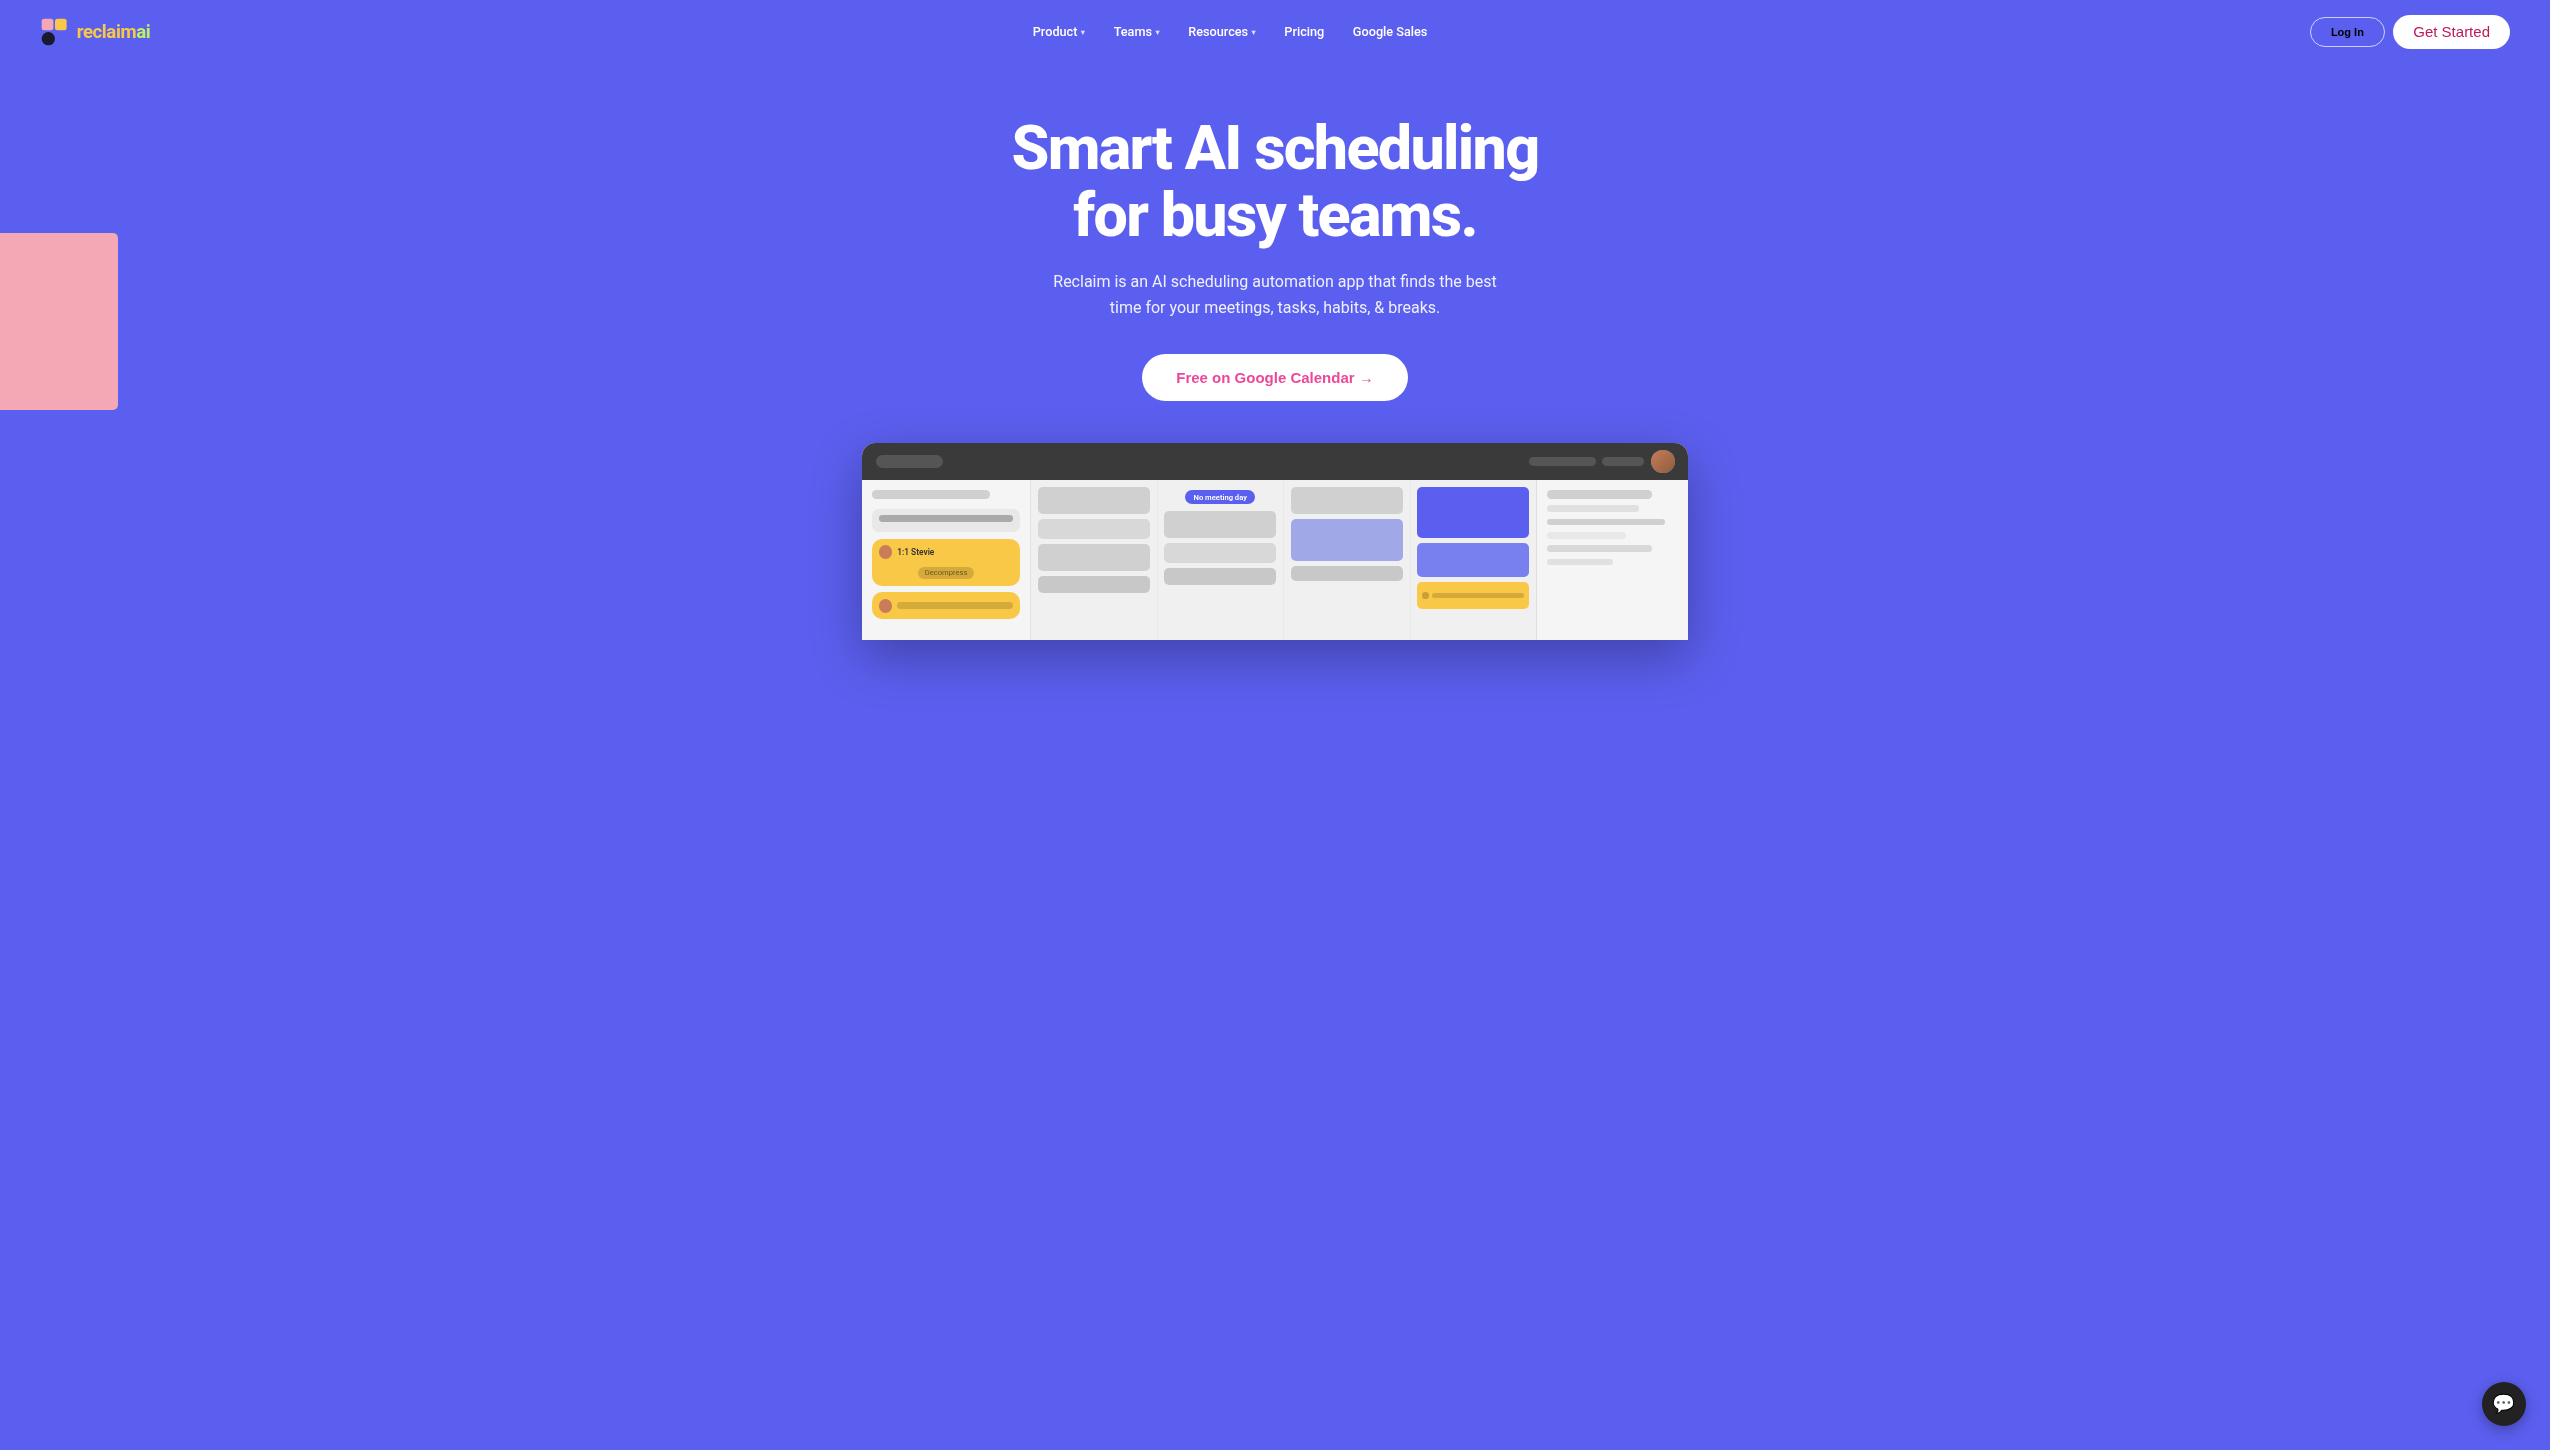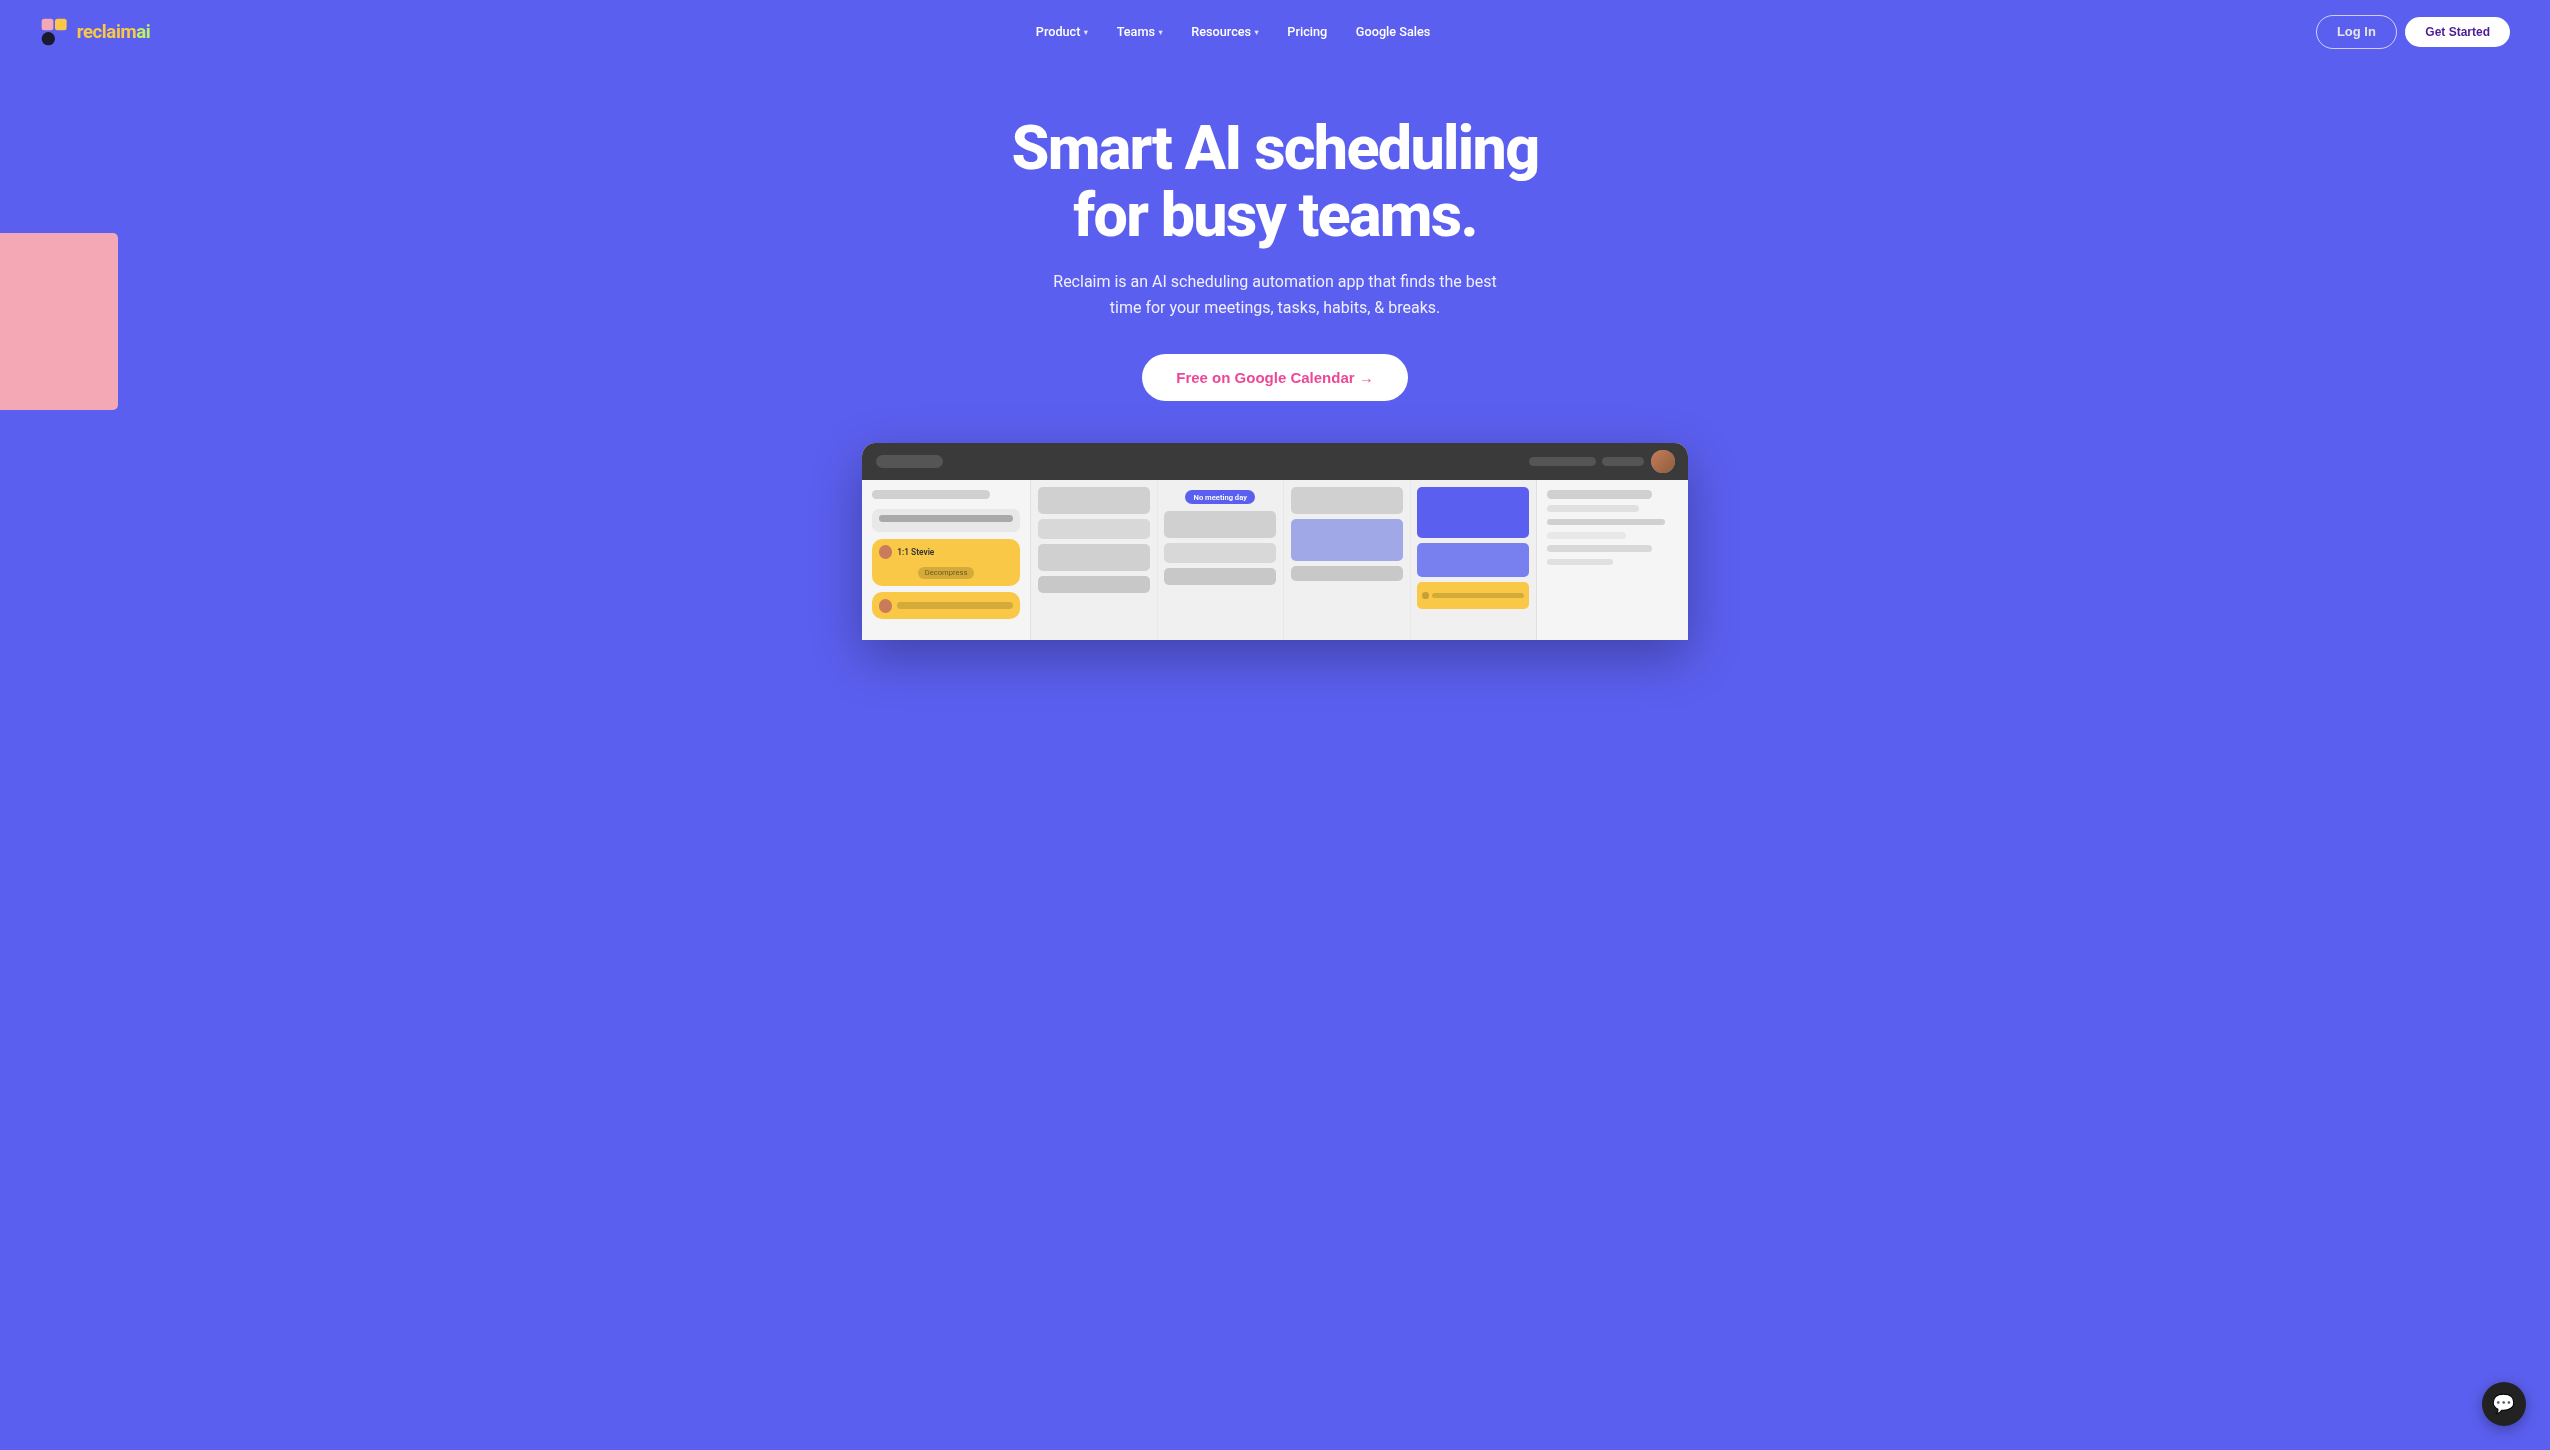--- a/index.html
+++ b/index.html
@@ -75,39 +75,39 @@
       opacity: 0.8;
     }
 
     .nav-actions {
       display: flex;
       align-items: center;
       gap: 8.4px;
     }
 
     .btn-login {
-      color: #e5e5e5;
+      color: #000000;
       border: 1.7px solid rgba(255,255,255,0.7);
       background: transparent;
       padding: 8.4px 20px;
       border-radius: 42px;
-      font-size: 13px;
+      font-size: 11px;
       font-weight: 600;
       cursor: pointer;
       transition: all 0.2s;
     }
 
     .btn-get-started {
-      color: #4c1d95;
+      color: #be185d;
       background: #ffffff;
       border: none;
       padding: 8.4px 20px;
       border-radius: 42px;
-      font-size: 12px;
-      font-weight: 700;
+      font-size: 15px;
+      font-weight: 400;
       cursor: pointer;
       transition: all 0.2s;
     }
 
     
     .hero {
       display: flex;
       flex-direction: column;
       align-items: center;
       text-align: center;

